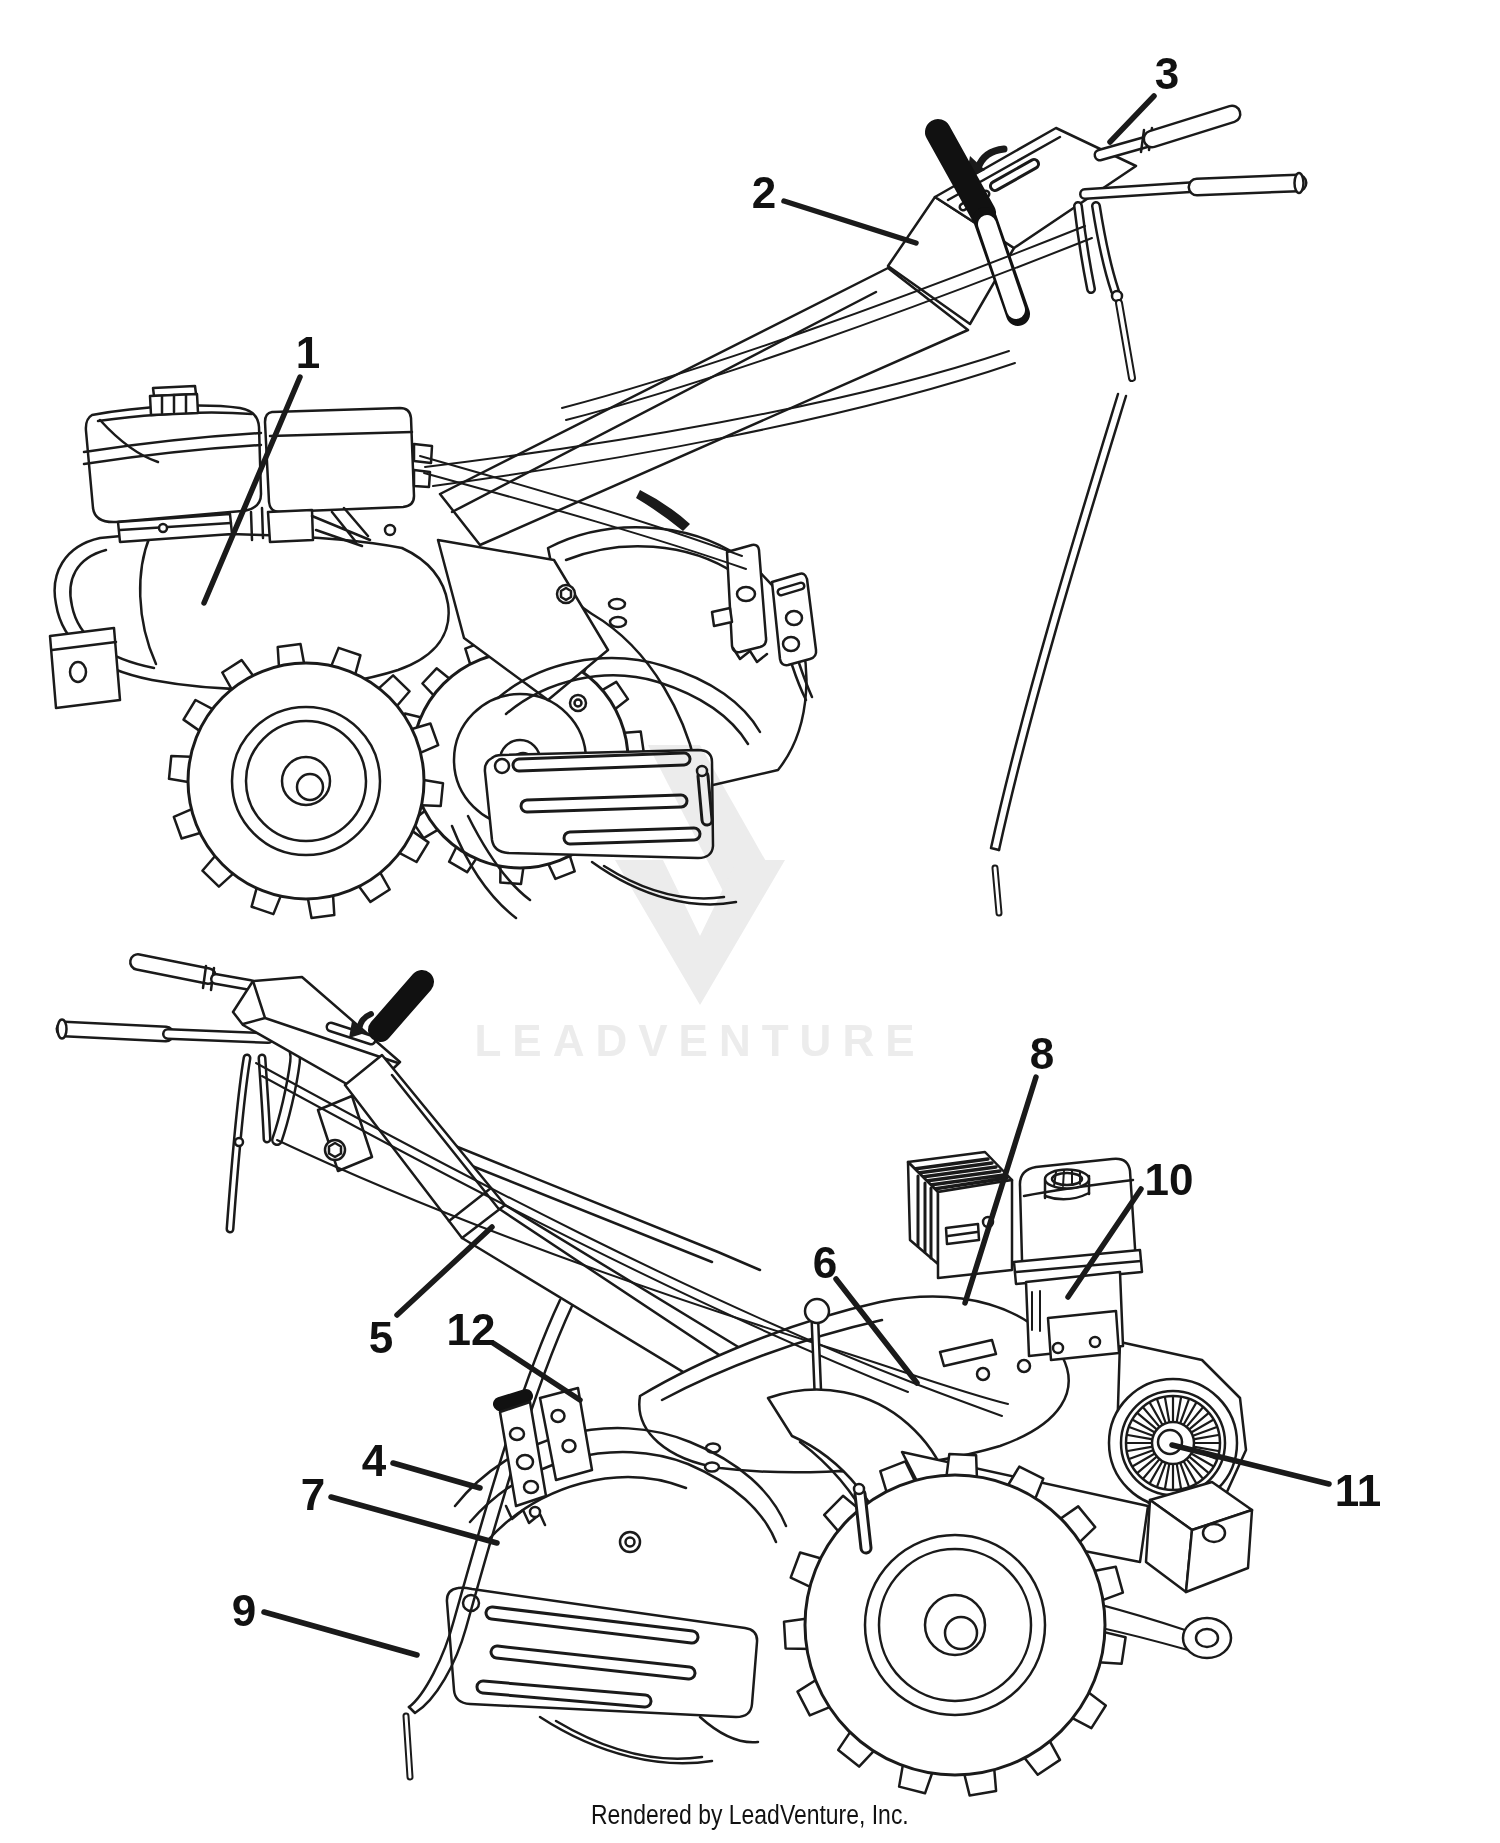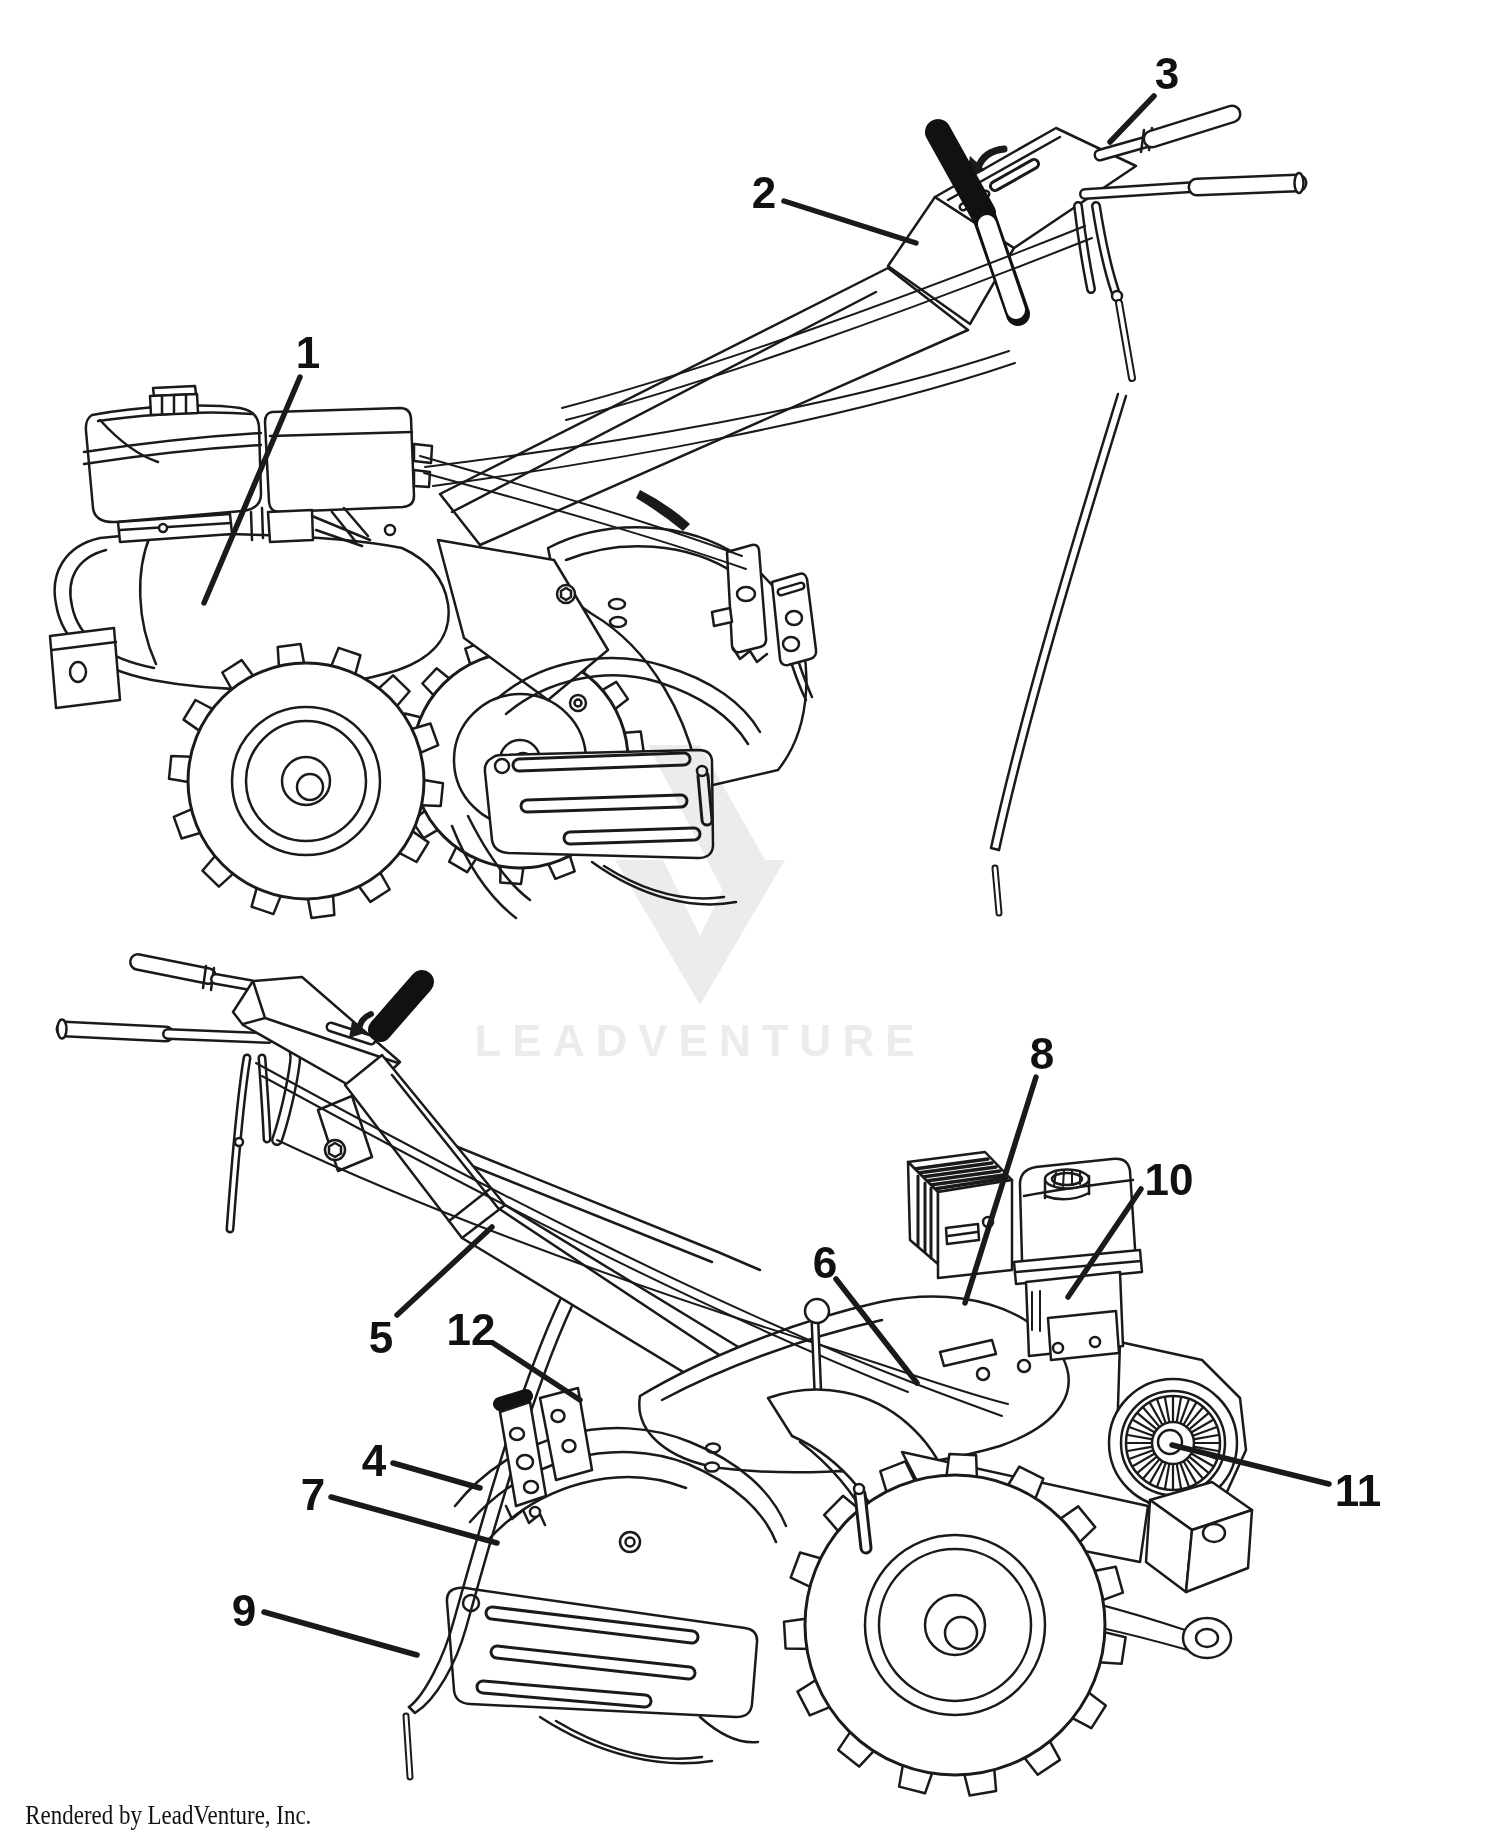--- a/index.html
+++ b/index.html
@@ -1,20 +1,20 @@
 <!DOCTYPE html>
 <html><head>
 <meta charset="utf-8">
 <style>
   html,body{margin:0;padding:0;background:#fff;}
   .stage{position:relative;width:1500px;height:1843px;background:#fff;overflow:hidden;
          font-family:"Liberation Sans",sans-serif;}
   .stage svg{position:absolute;left:0;top:0;}
-  .footer{position:absolute;left:0;top:1800px;width:1500px;text-align:left;
-          font-family:Liberation Serif, serif;font-size:27px;color:#111;}
+  .footer{position:absolute;left:0;top:1800px;width:1500px;text-align:center;
+          font-family:Liberation Sans, sans-serif;font-size:27px;color:#111;}
   .footer span{display:inline-block;transform:scaleX(.85);transform-origin:center;}
   .callout-label{font-family:"Liberation Sans",sans-serif;font-weight:bold;font-size:44px;fill:#111;}
   .wm-text{font-family:"Liberation Sans",sans-serif;font-weight:bold;}
 </style>
 </head>
 <body>
 
 <div class="stage">
 <svg id="diagram" width="1500" height="1843" viewBox="0 0 1500 1843" xmlns="http://www.w3.org/2000/svg">
 

